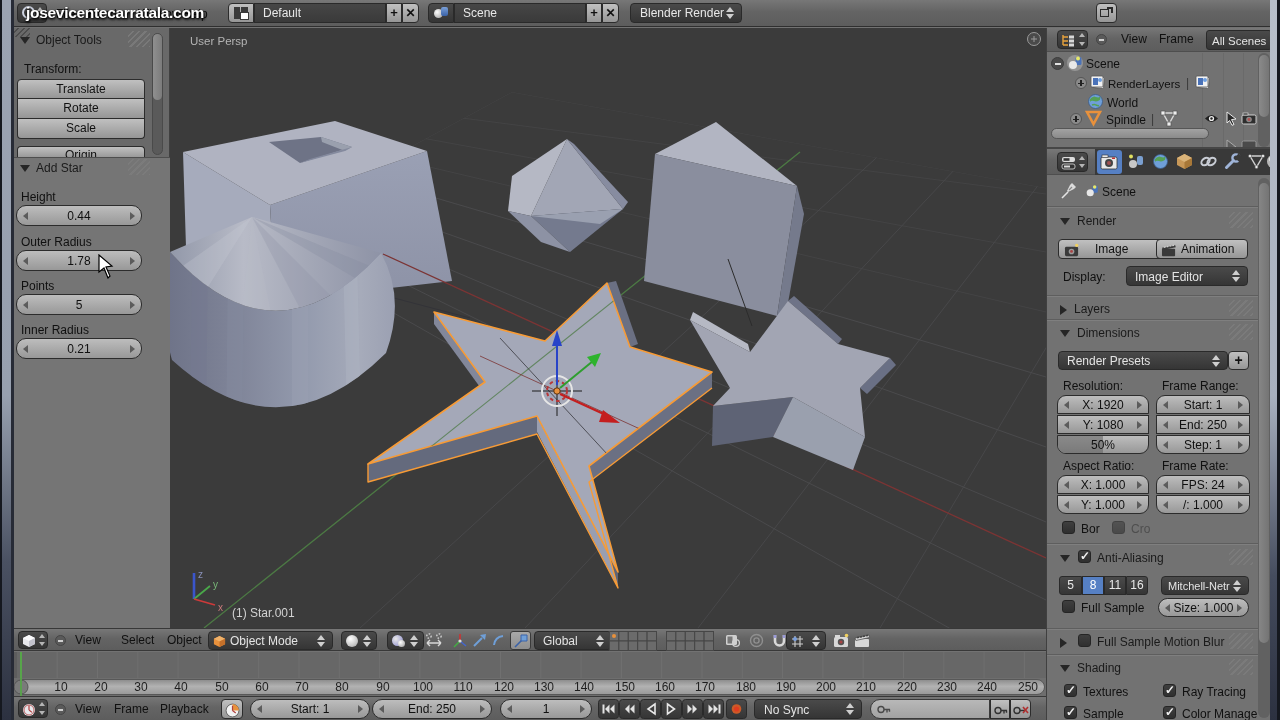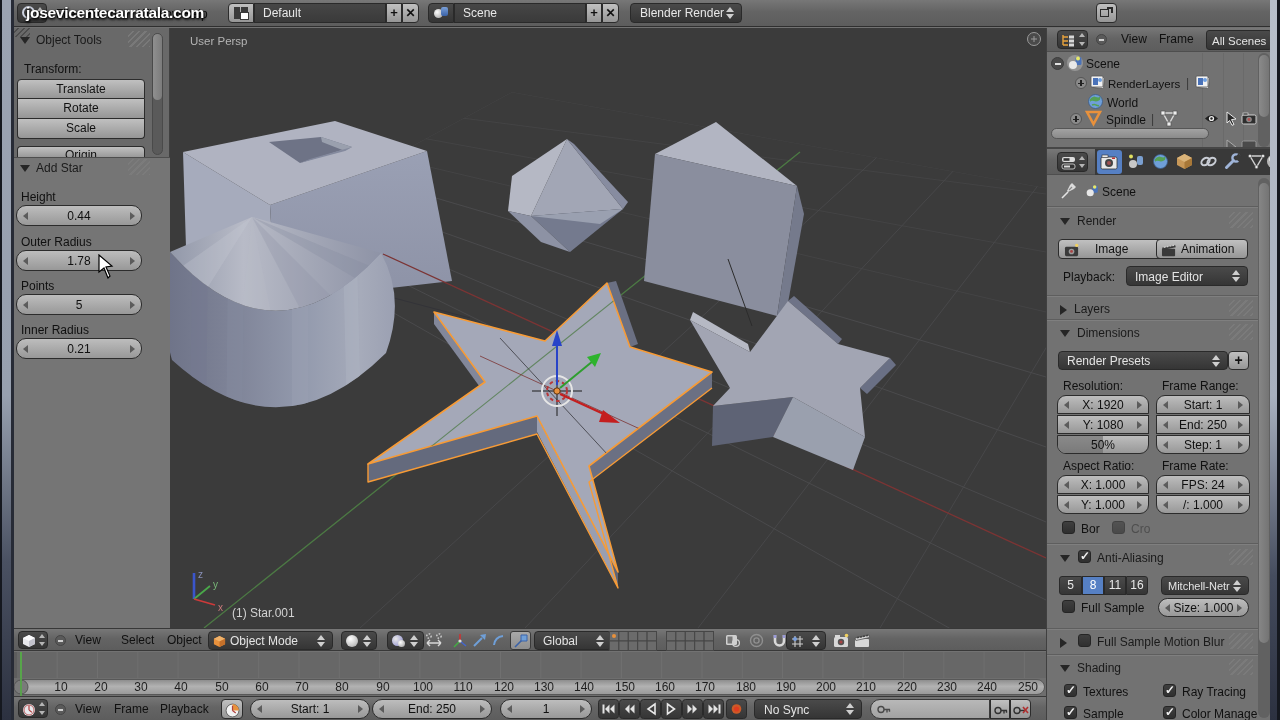--- a/index.html
+++ b/index.html
@@ -808,21 +808,21 @@
         <span style="position:absolute; left:36px; top:2px;">Image</span>
       </div>
       <div class="abs litebtn" style="left:109px; top:63px; width:92px; height:20px;">
         <svg style="position:absolute; left:4px; top:3px;" width="16" height="15" viewBox="0 0 17 16">
           <rect x="1" y="6" width="14" height="8" rx="1" fill="#3a3a3a"></rect>
           <path d="M1,5 L15,2 L15.7,4.5 L1.8,7.5 Z" fill="#3a3a3a"></path>
           <path d="M3,4.6 l2,-0.4 M6,4 l2,-0.4 M9,3.4 l2,-0.4 M12,2.8 l2,-0.4" stroke="#ccc" stroke-width="1.4"></path>
         </svg>
         <span style="position:absolute; left:24px; top:2px;">Animation</span>
       </div>
-      <div class="abs lbl" style="left:16px; top:94px;">Playback:</div>
+      <div class="abs lbl" style="left:16px; top:94px;">Display:</div>
       <div class="abs darkbtn" style="left:79px; top:90px; width:122px; height:20px;">
         <span style="position:absolute; left:8px; top:2.5px; color:#e4e4e4;">Image Editor</span>
         <span class="updown"></span>
       </div>
       <div class="sep" style="top:119px;"></div>
 
       <div class="abs panelhdr" style="left:13px; top:126px;"><span class="tri-r" style="margin-right:7px;"></span>Layers</div>
       <div class="grip" style="left:182px; top:124px; width:24px;"></div>
       <div class="sep" style="top:143px;"></div>
 

